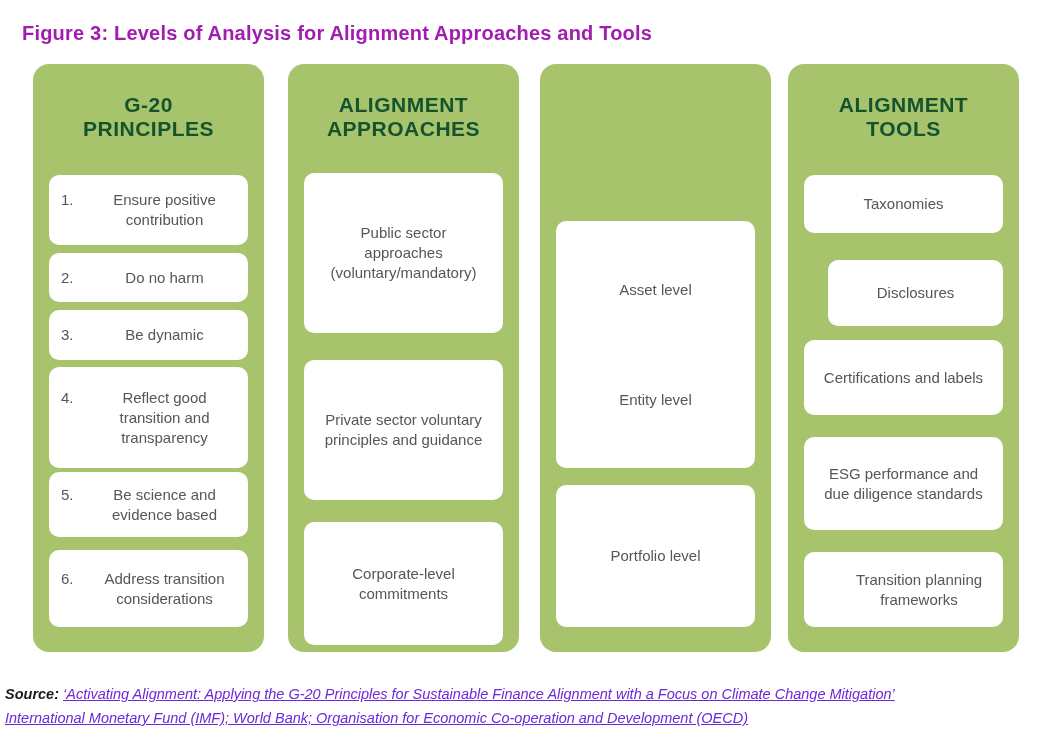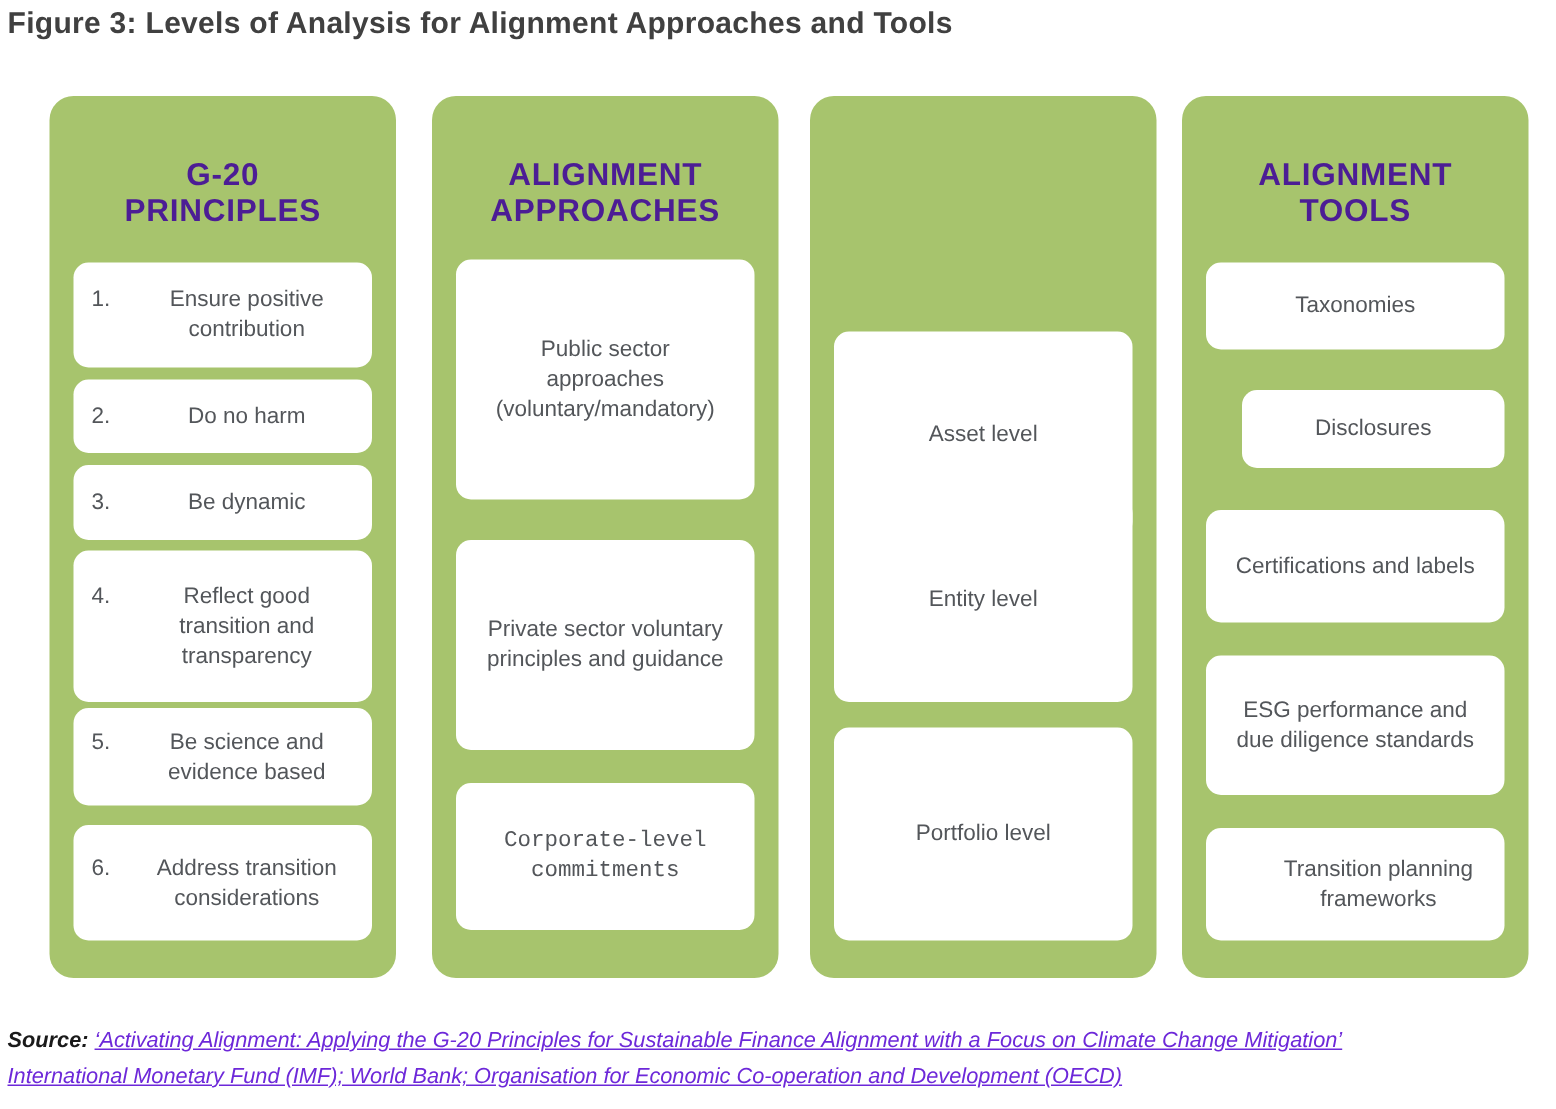--- a/index.html
+++ b/index.html
@@ -4,35 +4,35 @@
 <style>
   html, body { margin: 0; padding: 0; }
   body {
     width: 1037px; height: 739px;
     background: #ffffff;
     font-family: "Liberation Sans", sans-serif;
     position: relative;
     overflow: hidden;
   }
   .title {
-    position: absolute; left: 5px; top: 5px; margin: 0;
-    font-size: 20px; font-weight: 700; color: #404040;
+    position: absolute; left: 5px; top: 5px; margin: 17px;
+    font-size: 20px; font-weight: 700; color: #a21caf;
     letter-spacing: 0.2px;
   }
   .column {
     position: absolute; top: 64px; height: 588px; width: 231px;
     background: #a7c46d; border-radius: 16px;
   }
   #col1 { left: 33px; }
   #col2 { left: 288px; }
   #col3 { left: 540px; }
   #col4 { left: 788px; }
   .col-header {
-    position: absolute; top: 29px; left: 0; right: 0; margin: 12px;
-    text-align: center; color: #4c1d95; font-weight: 700;
+    position: absolute; top: 29px; left: 0; right: 0; margin: 0;
+    text-align: center; color: #14532d; font-weight: 700;
     font-size: 21px; line-height: 24px; letter-spacing: 0.5px;
   }
   .box {
     position: absolute; left: 16px; right: 16px;
     background: #ffffff; border-radius: 10px;
     display: flex; align-items: center; justify-content: center;
     color: #53565a; font-size: 15px; line-height: 20px; text-align: center;
     box-sizing: border-box;
   }
   .btext { max-width: 168px; }
@@ -43,28 +43,28 @@
   
   #col1 .b0 { top: 111px; height: 70px; }
   #col1 .b1 { top: 189px; height: 49px; }
   #col1 .b2 { top: 246px; height: 50px; }
   #col1 .b3 { top: 303px; height: 101px; }
   #col1 .b4 { top: 408px; height: 65px; }
   #col1 .b5 { top: 486px; height: 77px; }
   
   #col2 .b0 { top: 109px; height: 160px; }
   #col2 .b1 { top: 296px; height: 140px; }
-  #col2 .b2 { top: 458px; height: 98px; font-family: Liberation Mono, monospace; }
+  #col2 .b2 { top: 458px; height: 123px; }
   
   #col3 .b0 { top: 109px; height: 137px; margin-top: 48px; }
   #col3 .b1 { top: 268px; height: 136px; align-items: center; }
   #col3 .b2 { top: 421px; height: 142px; }
   
   #col4 .b0 { top: 111px; height: 58px; }
-  #col4 .b1 { top: 196px; height: 52px; margin-left: 24px; }
+  #col4 .b1 { top: 196px; height: 66px; margin-left: 24px; }
   #col4 .b2 { top: 276px; height: 75px; }
   #col4 .b3 { top: 373px; height: 93px; }
   #col4 .b4 { top: 488px; height: 75px; justify-content: flex-end; }
   
   .source {
     position: absolute; left: 5px; top: 682px; width: 1027px;
     font-style: italic; font-size: 14.5px; line-height: 24px; color: #1a1a1a;
   }
   .source-label { font-weight: 700; }
   .source a { color: #6d28d9; cursor: pointer; }

